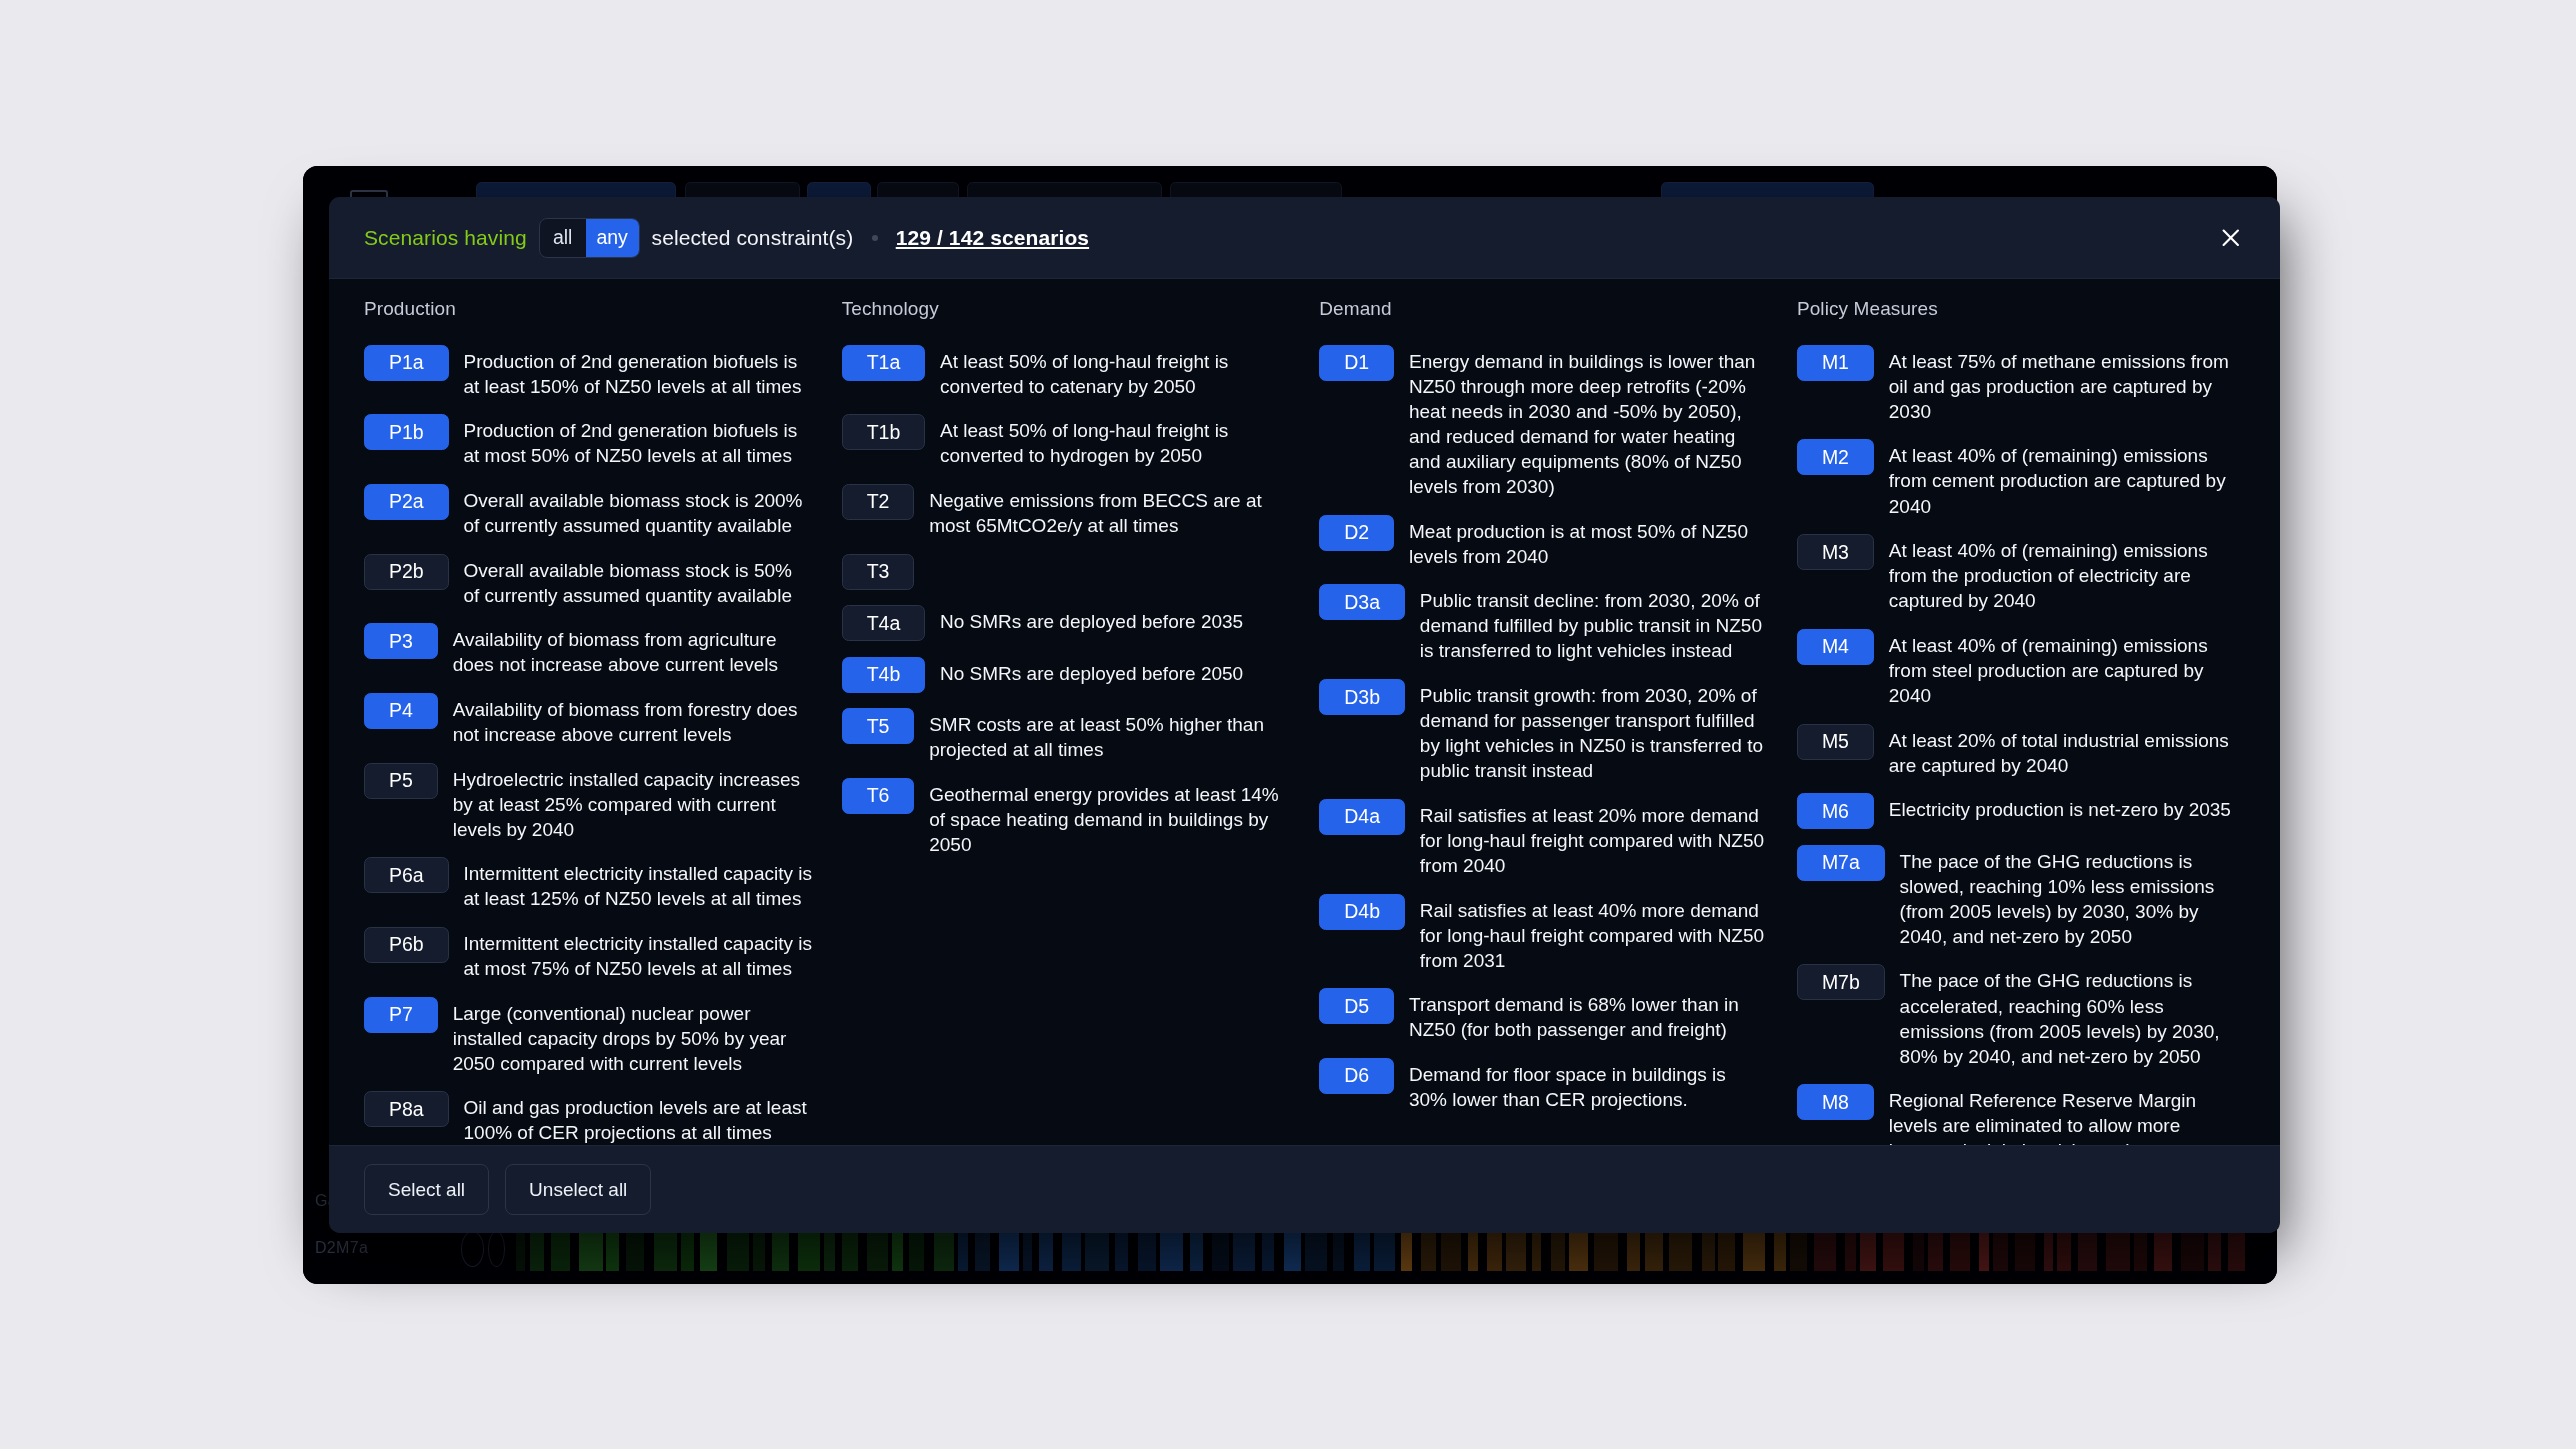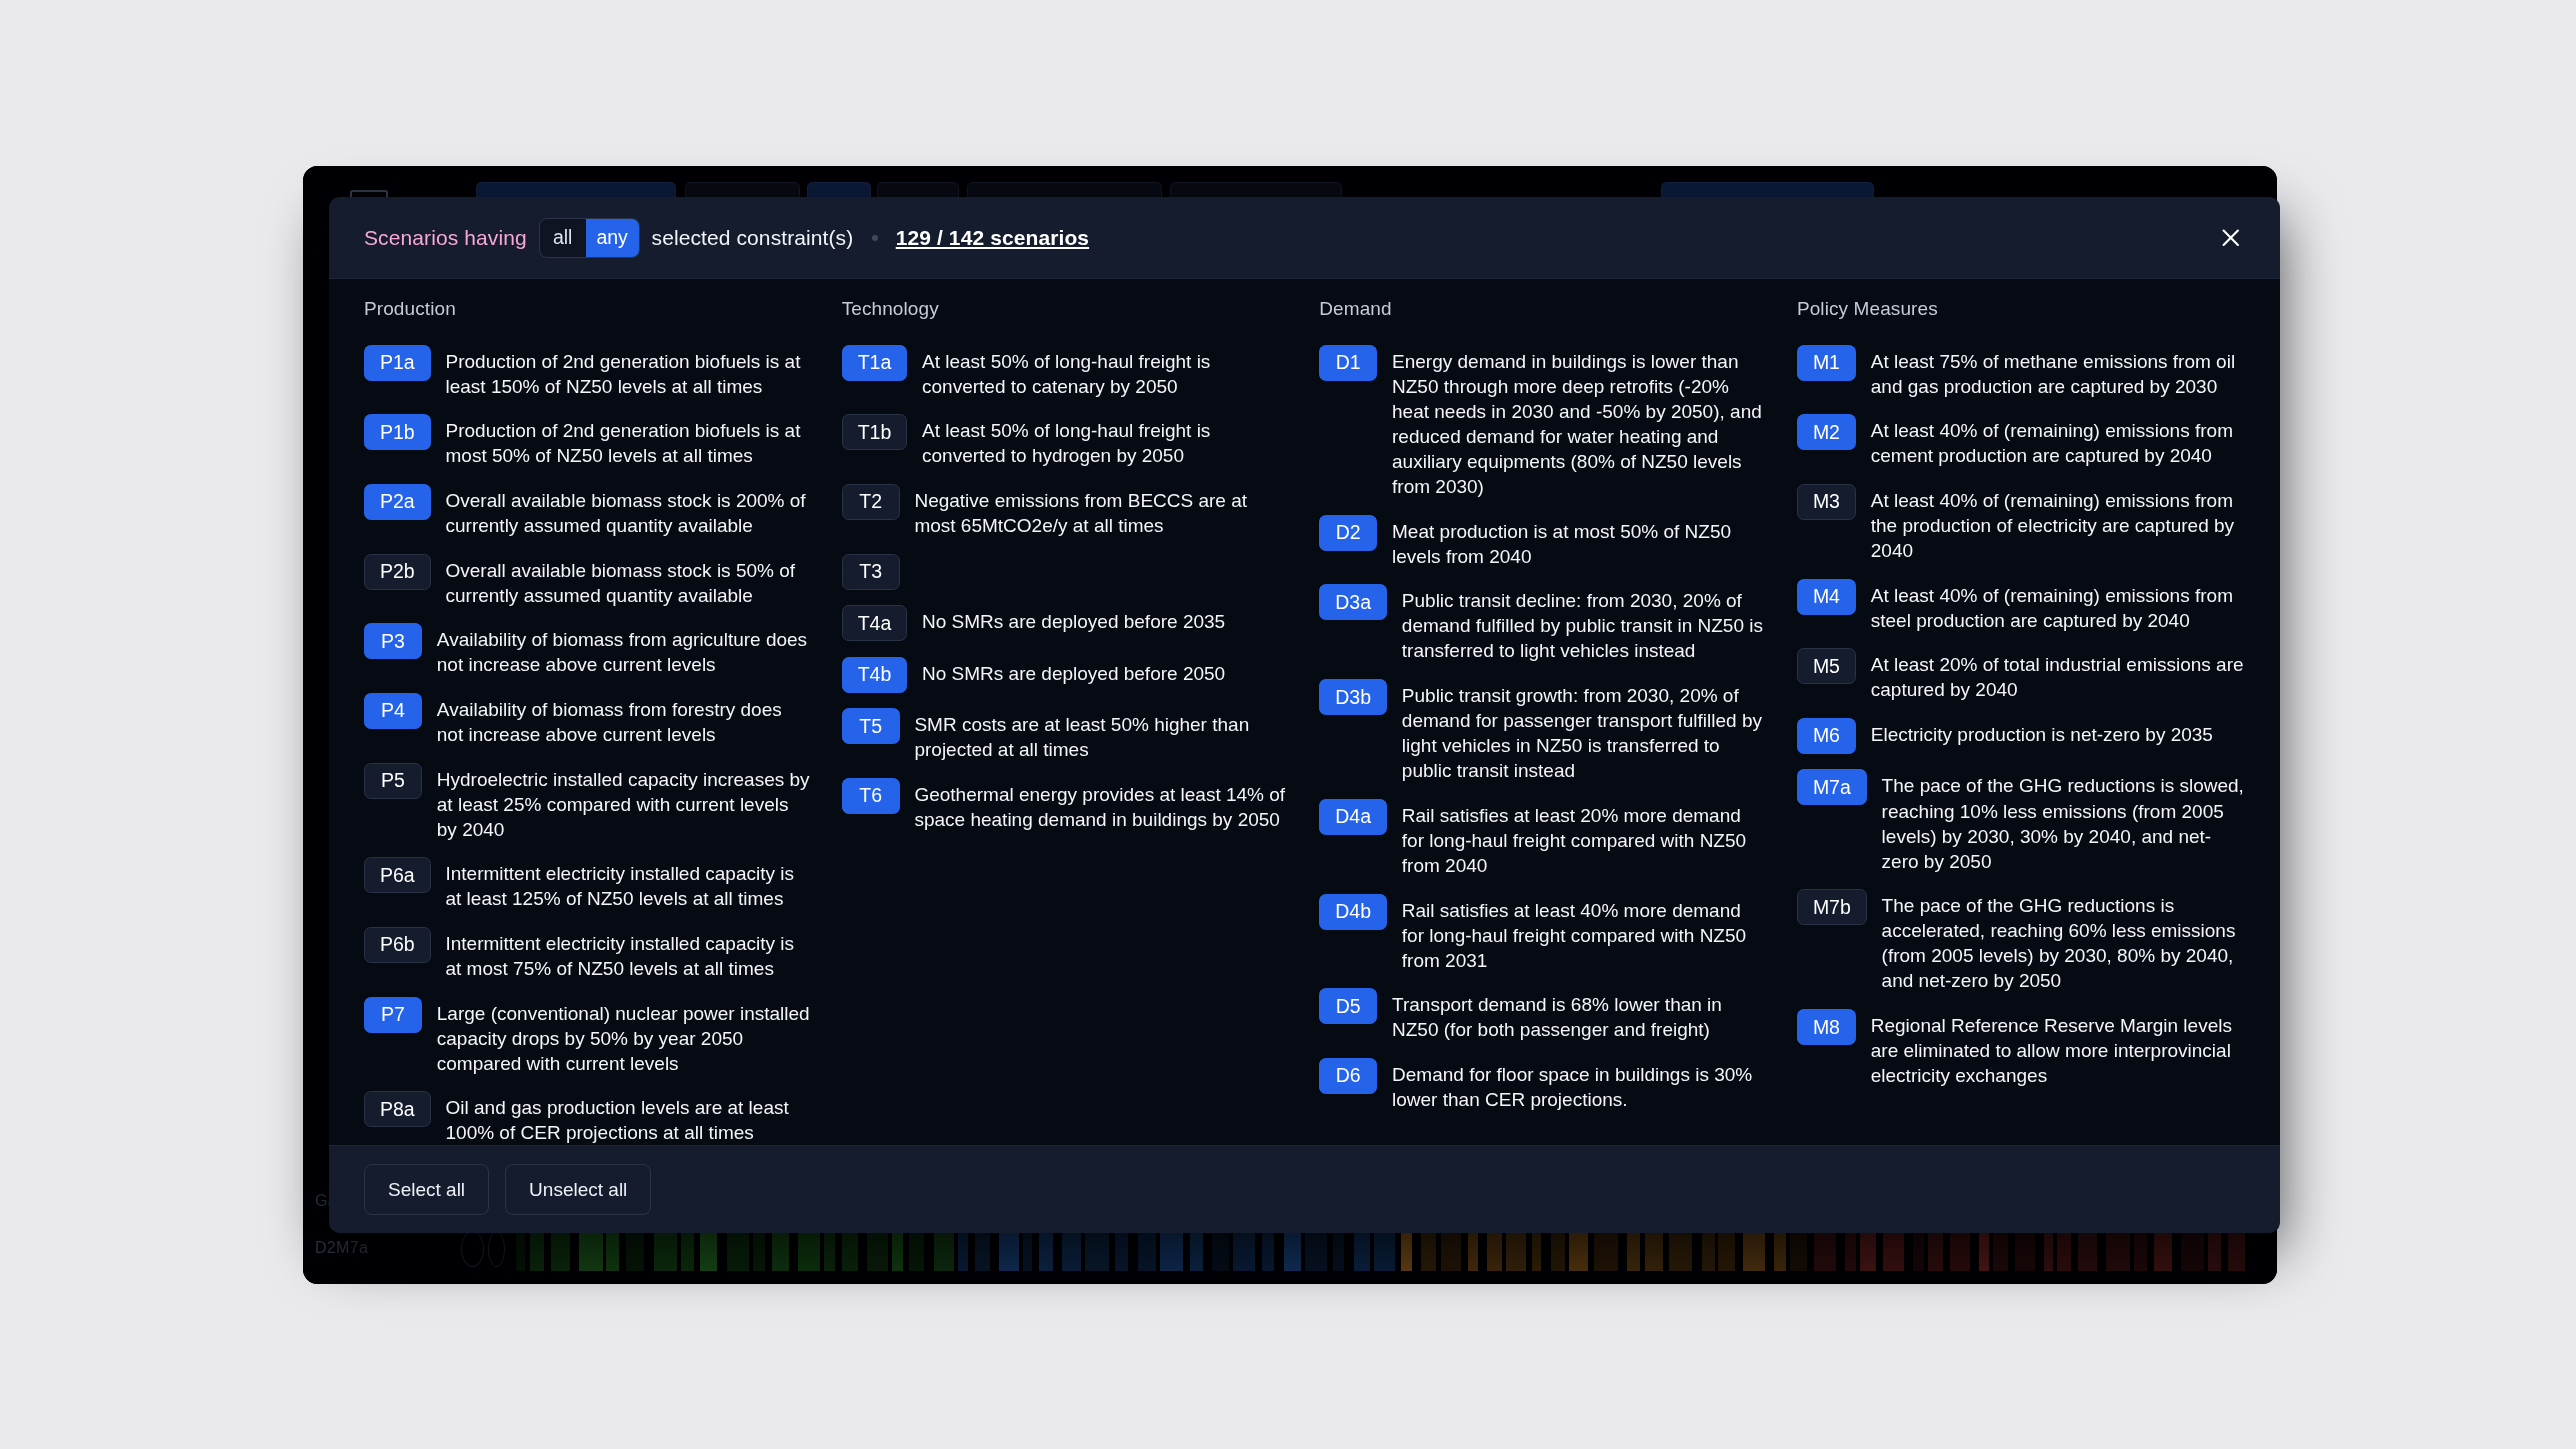--- a/index.html
+++ b/index.html
@@ -84,21 +84,21 @@
     overflow: hidden;
   }
 
   #modal-header {
     position: relative;
     height: 81px; flex: 0 0 81px;
     display: flex; align-items: center;
     padding: 0 35px;
   }
   #header-label {
-    color: #f9a8d4; font-size: 21px; letter-spacing: 0.1px;
+    color: #84cc16; font-size: 21px; letter-spacing: 0.1px;
   }
   #mode-toggle {
     display: inline-flex; margin: 0 12px;
     border-radius: 8px; overflow: hidden;
     background: #0e1422; border: 0.7px solid #2b3448;
   }
   .mode-opt {
     min-width: 46px; height: 38px;
     display: flex; align-items: center; justify-content: center;
     padding: 0 10.7px;
@@ -141,21 +141,21 @@
   .constraint {
     display: flex; align-items: flex-start;
     margin-bottom: 14.8px; cursor: pointer;
   }
   .badge {
     flex: 0 0 auto;
     min-width: 58px; height: 36px;
     display: flex; align-items: center; justify-content: center;
     border-radius: 6.7px;
     font-size: 19.5px; color: #ffffff;
-    padding: 0 15px;
+    padding: 0 24px;
     margin-right: 14.8px;
     margin-top: 0.7px;
   }
   .badge.on  { background: #2563eb; border: 0.7px solid #2563eb; }
   .badge.off { background: #141c2e; border: 0.7px solid #2a3346; }
   .c-text {
     color: #f4f6fa; font-size: 19px; line-height: 1.32;
     padding-top: 4.7px;
   }
 

